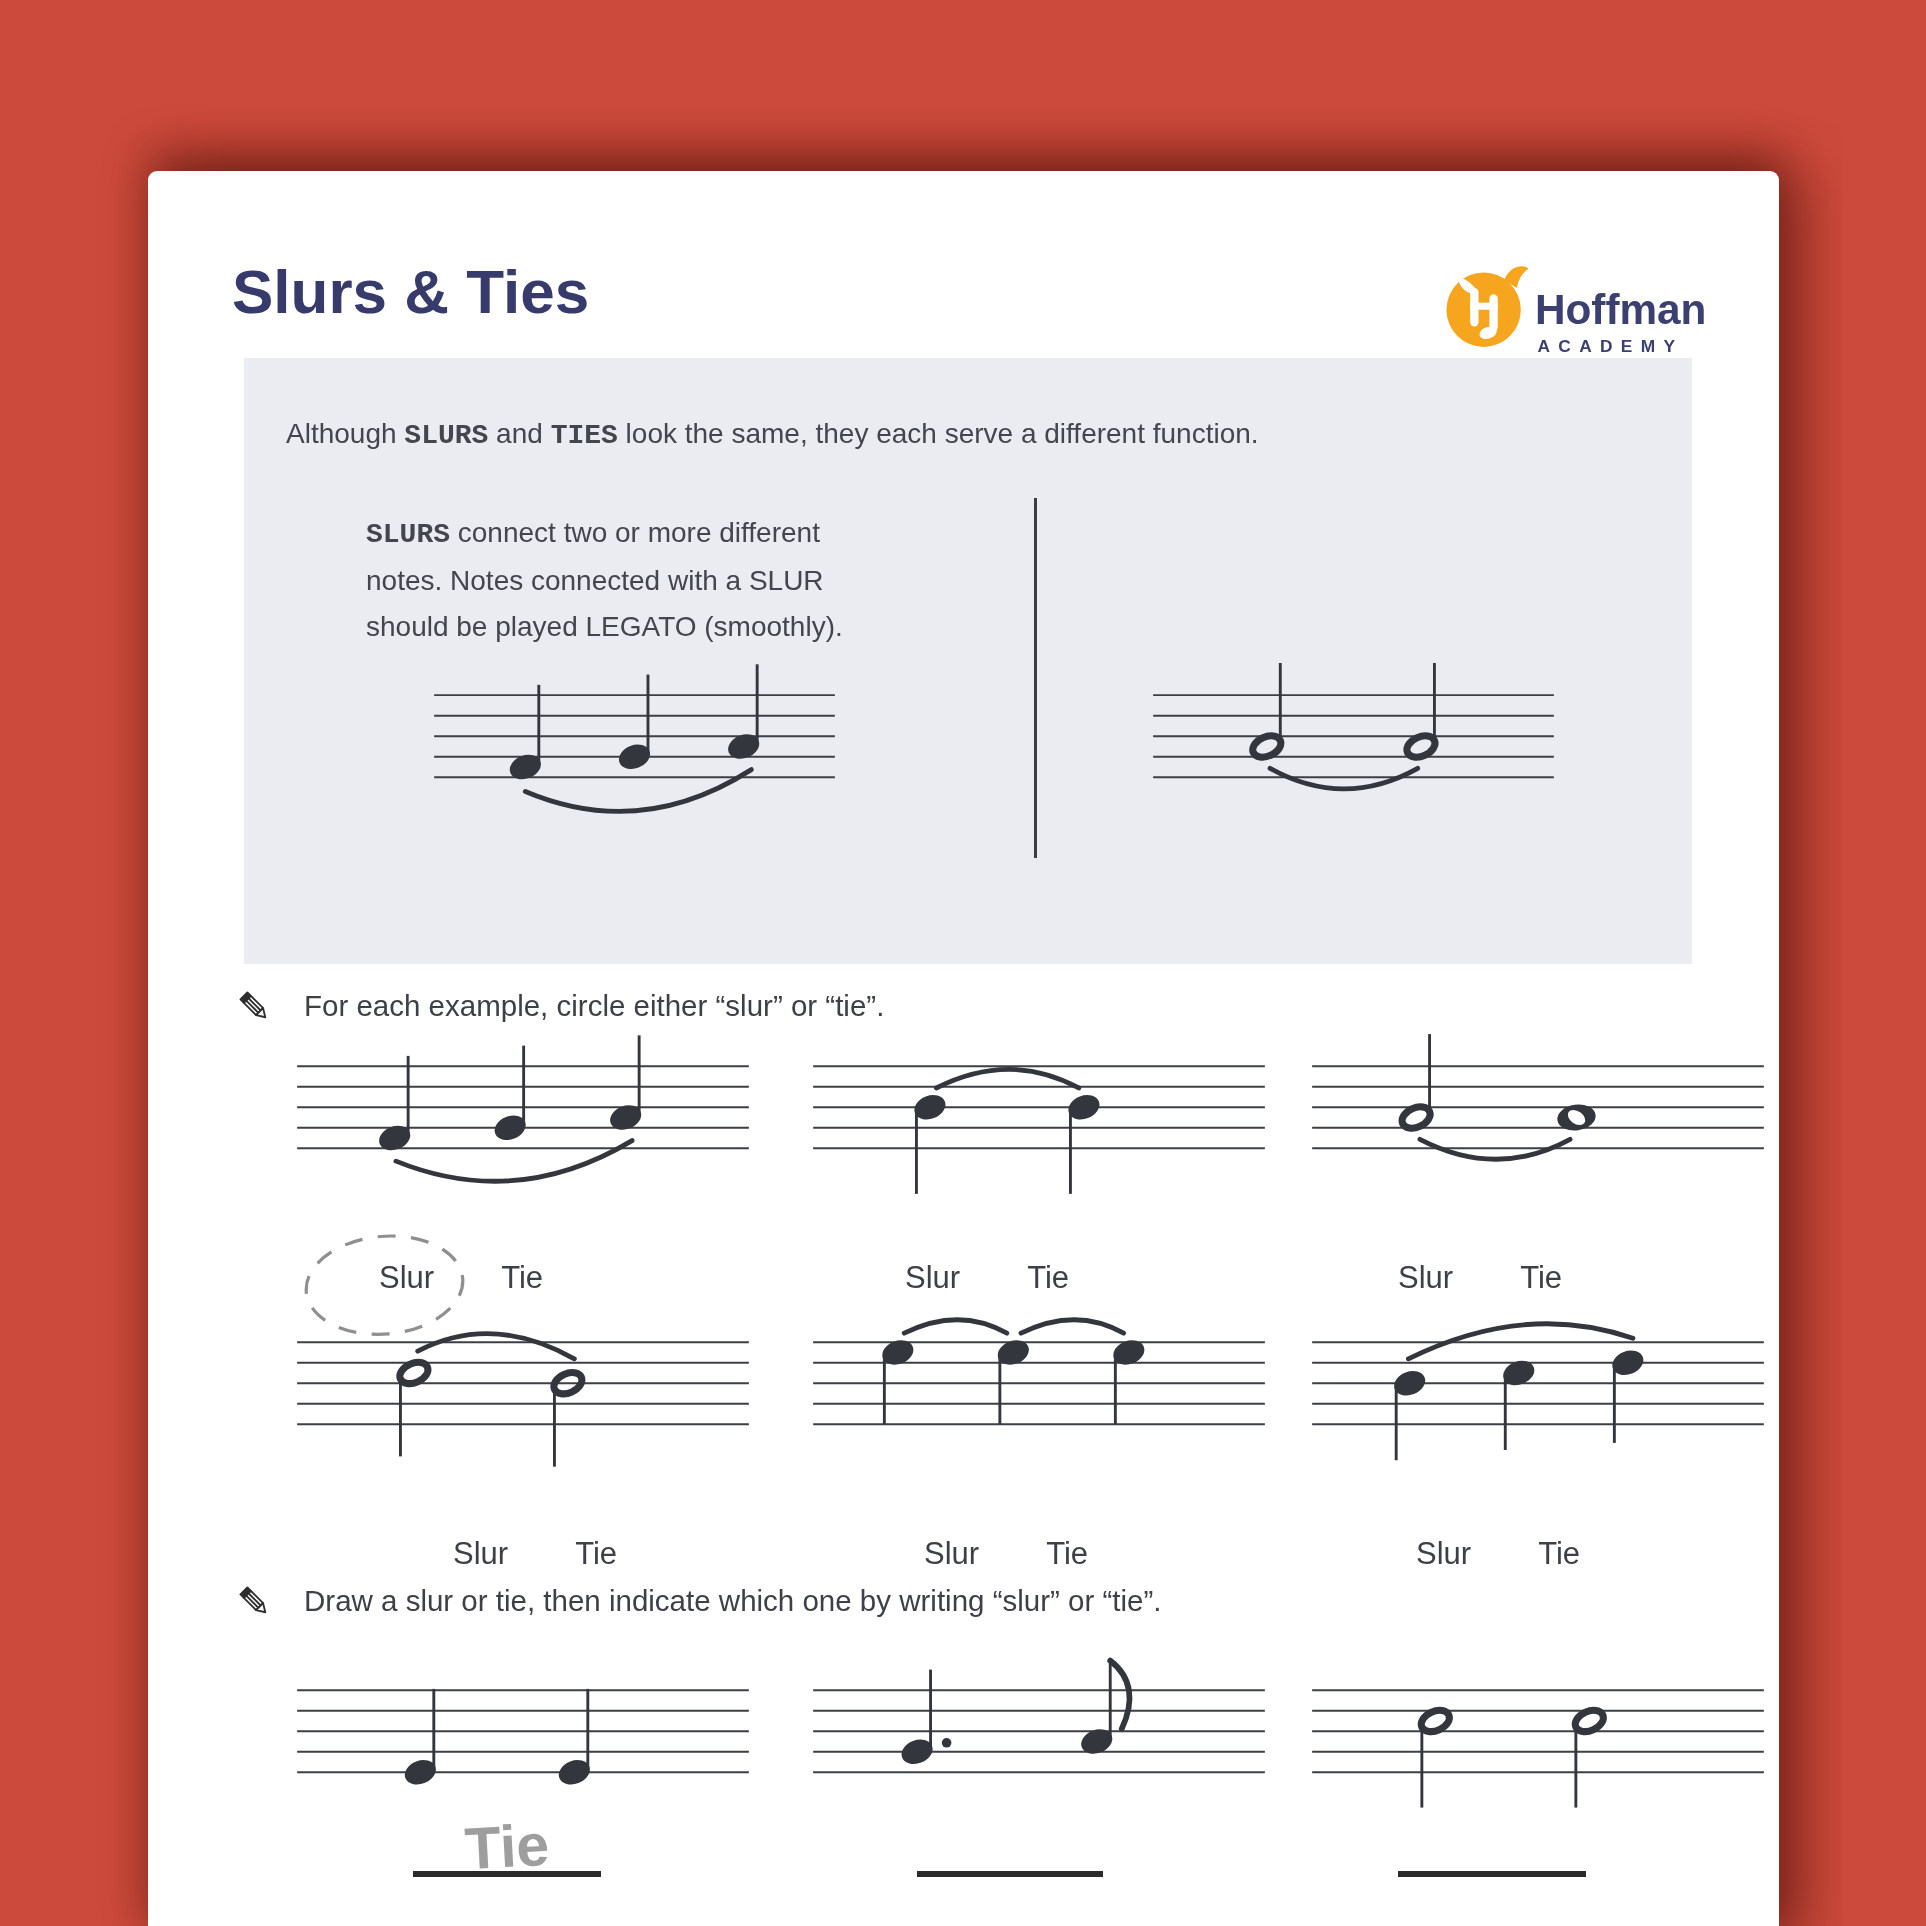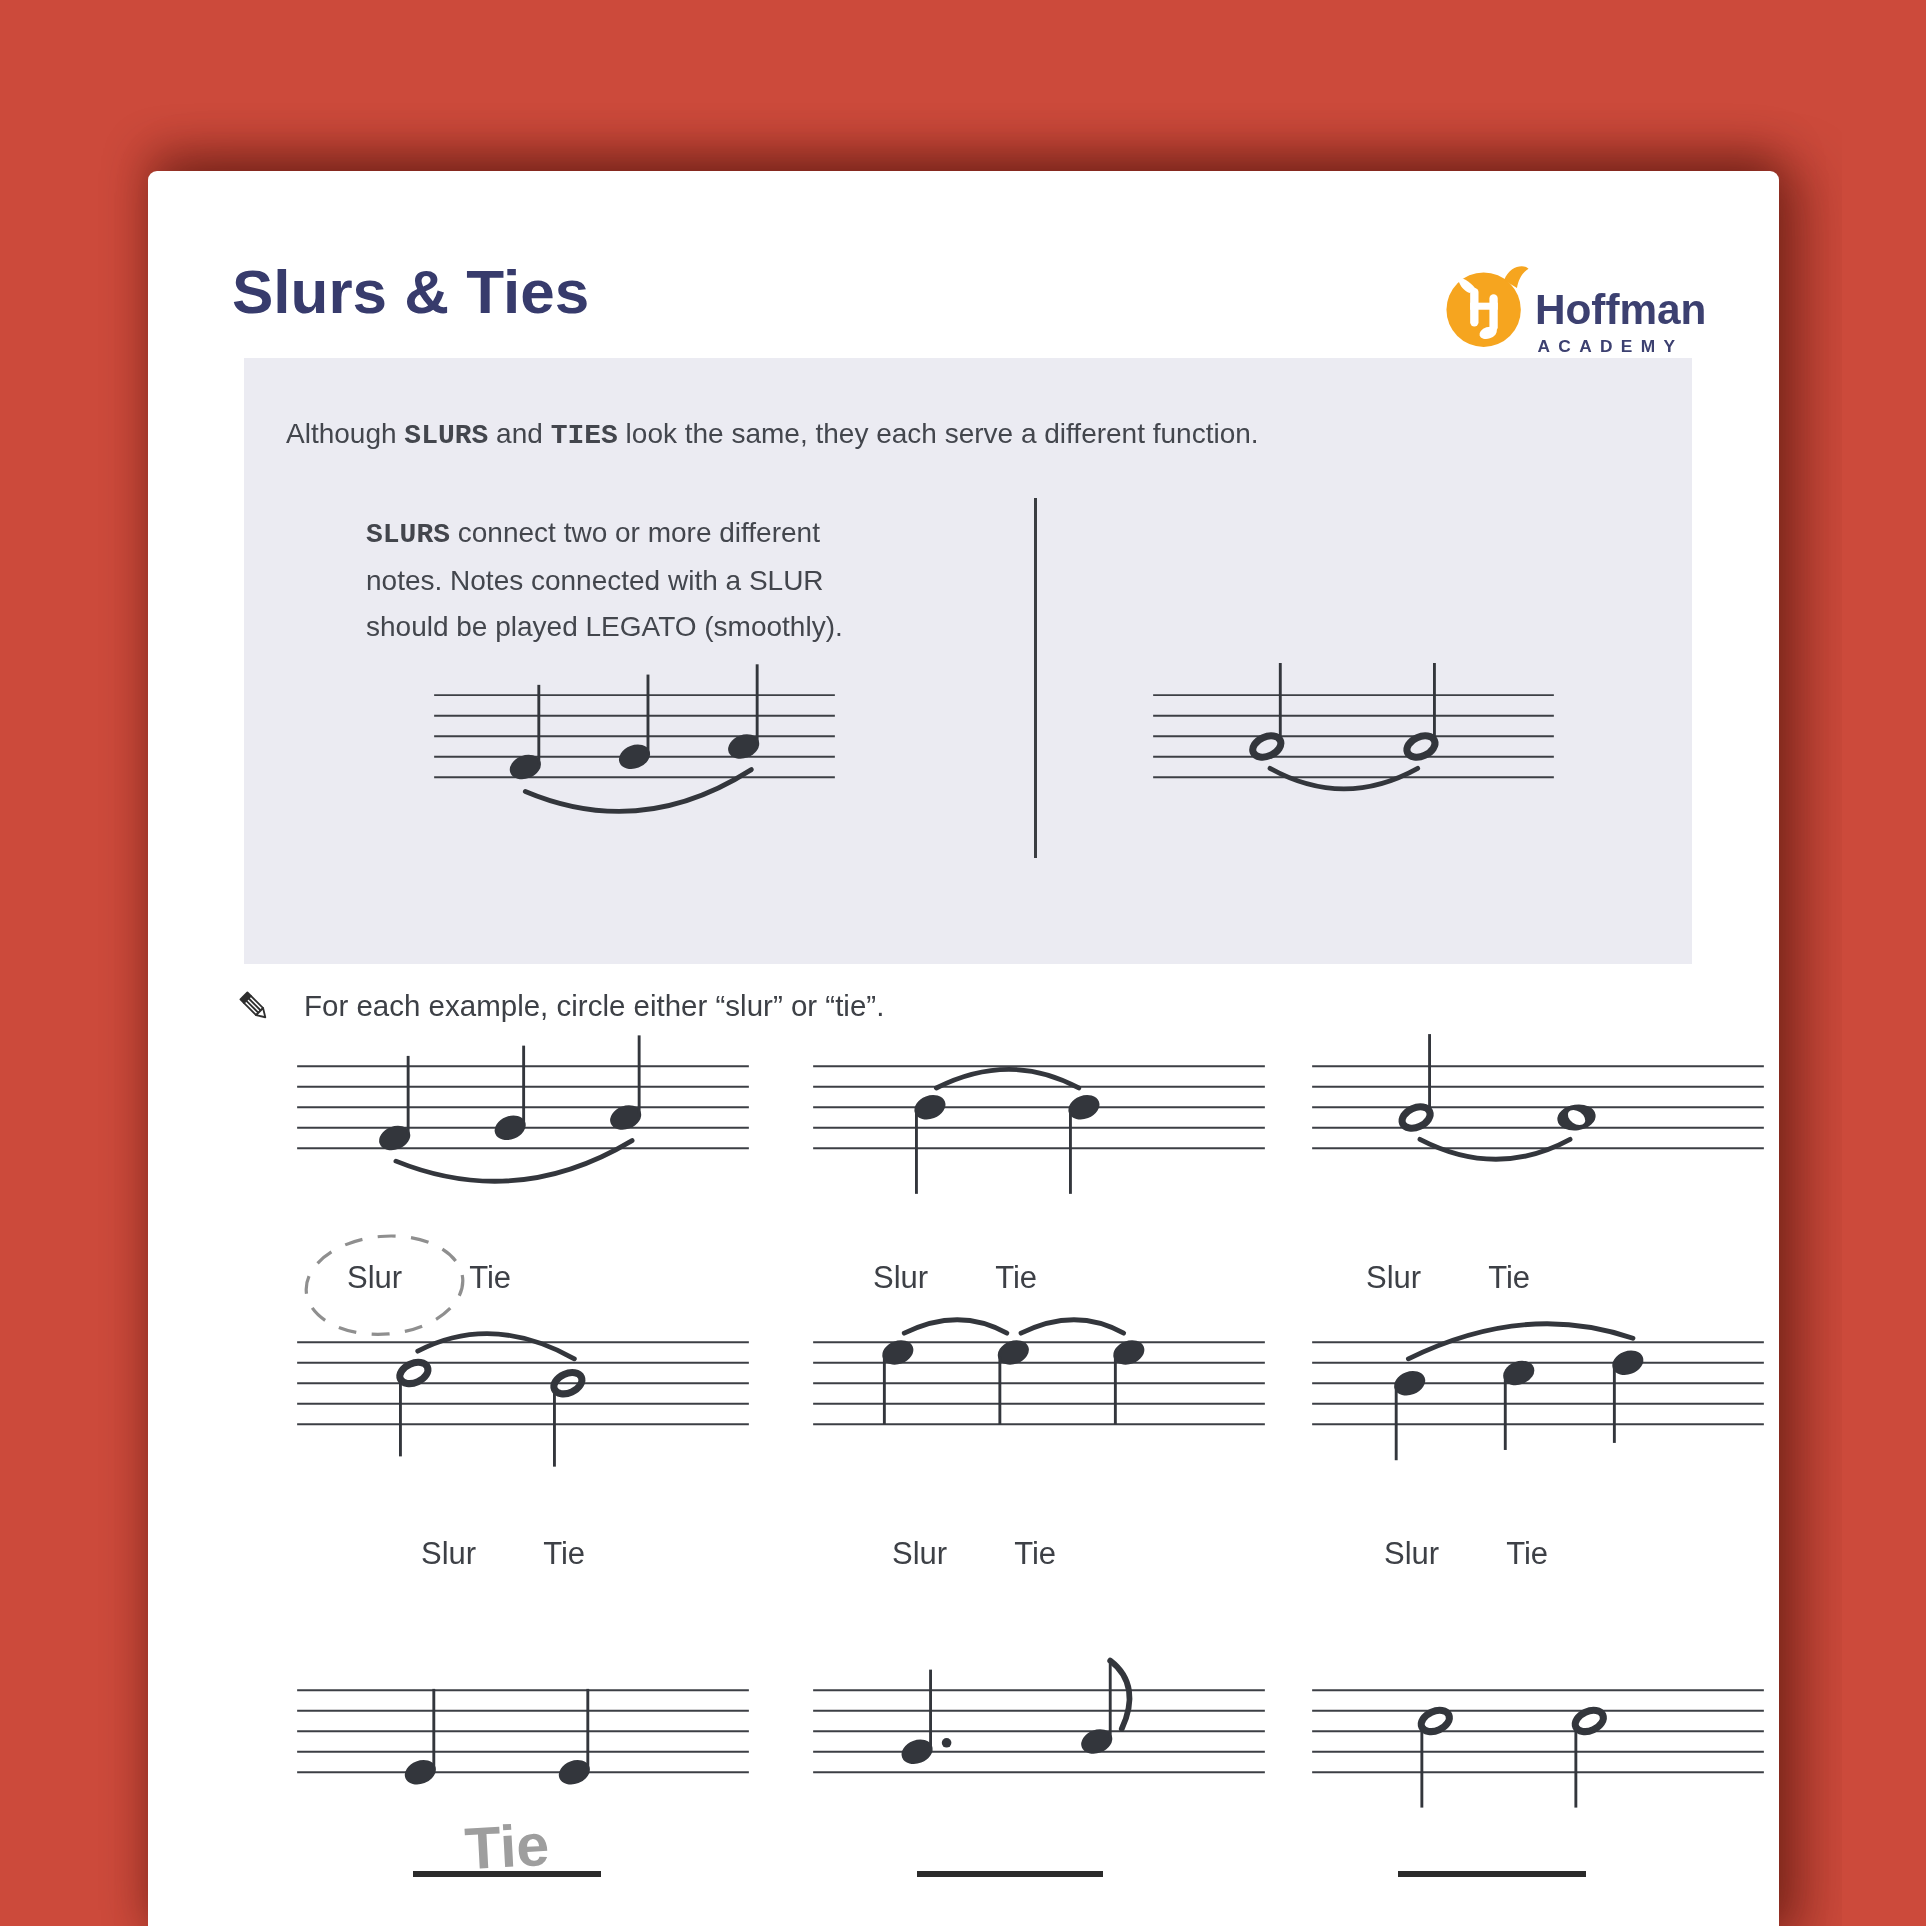--- a/index.html
+++ b/index.html
@@ -12,21 +12,21 @@
   .title{left:232px;top:256px;margin:0;font-size:62px;font-weight:bold;color:#373b6c;letter-spacing:0;}
   .infobox{left:244px;top:358px;width:1448px;height:606px;background:#ebebf2;}
   .bodytext{font-size:28px;line-height:46px;color:#43464d;}
   .intro{left:286px;top:411px;width:1348px;}
   .colL{left:366px;top:474px;width:494px;margin-top:36px;}
   .colR{left:1129px;top:494px;width:456px;}
   .divider{left:1034px;top:498px;width:2.6px;height:360px;background:#3a3d42;}
   .footnote{left:366px;top:846px;width:1207px;}
   .staff{position:absolute;overflow:visible;}
   .instr{display:flex;align-items:center;gap:32px;font-size:29.5px;color:#3d4046;}
-  .opts{display:flex;gap:67px;font-size:31px;color:#3d4046;}
+  .opts{display:flex;gap:67px;font-size:31px;color:#3d4046;margin-left:32px;}
   .ansline{height:6.4px;background:#2b2b2b;}
   .written{font-size:59px;font-weight:bold;color:#9e9e9e;transform:rotate(-3deg);text-align:center;}
   .b{font-weight:700;font-family:Liberation Mono, monospace;}
 </style>
 </head>
 <body>
 
 <div class="canvas">
 
   <div class="abs page"></div>
@@ -198,20 +198,32 @@
   </div>
   <div class="abs opts" style="left:892px;top:1536px">
     <span>Slur</span>
     <span>Tie</span>
   </div>
   <div class="abs opts" style="left:1384px;top:1536px">
     <span>Slur</span>
     <span>Tie</span>
   </div>
 
+  <div class="abs instr" style="left:235px;top:1582px">
+    <svg width="37" height="37" viewBox="0 0 60 60">
+      <g transform="rotate(-45 30 30)" stroke="#2e2e2e" stroke-width="3" fill="#ffffff" stroke-linejoin="round">
+        <rect x="22" y="8" width="16" height="8" fill="#2e2e2e"></rect>
+        <rect x="22" y="16" width="16" height="28"></rect>
+        <line x1="27.3" y1="16" x2="27.3" y2="44"></line>
+        <line x1="32.6" y1="16" x2="32.6" y2="44"></line>
+        <path d="M22 44 L30 57 L38 44 Z"></path>
+      </g>
+    </svg>
+    <span>Draw a slur or tie, then indicate which one by writing “slur” or “tie”.</span>
+  </div>
 
   <svg class="abs staff" style="left:292px;top:1645px;width:462px;height:193px" viewBox="0 0 720 300">
       <line x1="8" y1="70" x2="712" y2="70" stroke="#3c3f45" stroke-width="3"></line>
       <line x1="8" y1="102" x2="712" y2="102" stroke="#3c3f45" stroke-width="3"></line>
       <line x1="8" y1="134" x2="712" y2="134" stroke="#3c3f45" stroke-width="3"></line>
       <line x1="8" y1="166" x2="712" y2="166" stroke="#3c3f45" stroke-width="3"></line>
       <line x1="8" y1="198" x2="712" y2="198" stroke="#3c3f45" stroke-width="3"></line>
       <ellipse cx="200" cy="198" rx="25" ry="18" fill="#33363c" transform="rotate(-21 200 198)"></ellipse>
       <line x1="221" y1="192" x2="221" y2="68" stroke="#33363c" stroke-width="4.5"></line>
       <ellipse cx="440" cy="198" rx="25" ry="18" fill="#33363c" transform="rotate(-21 440 198)"></ellipse>

